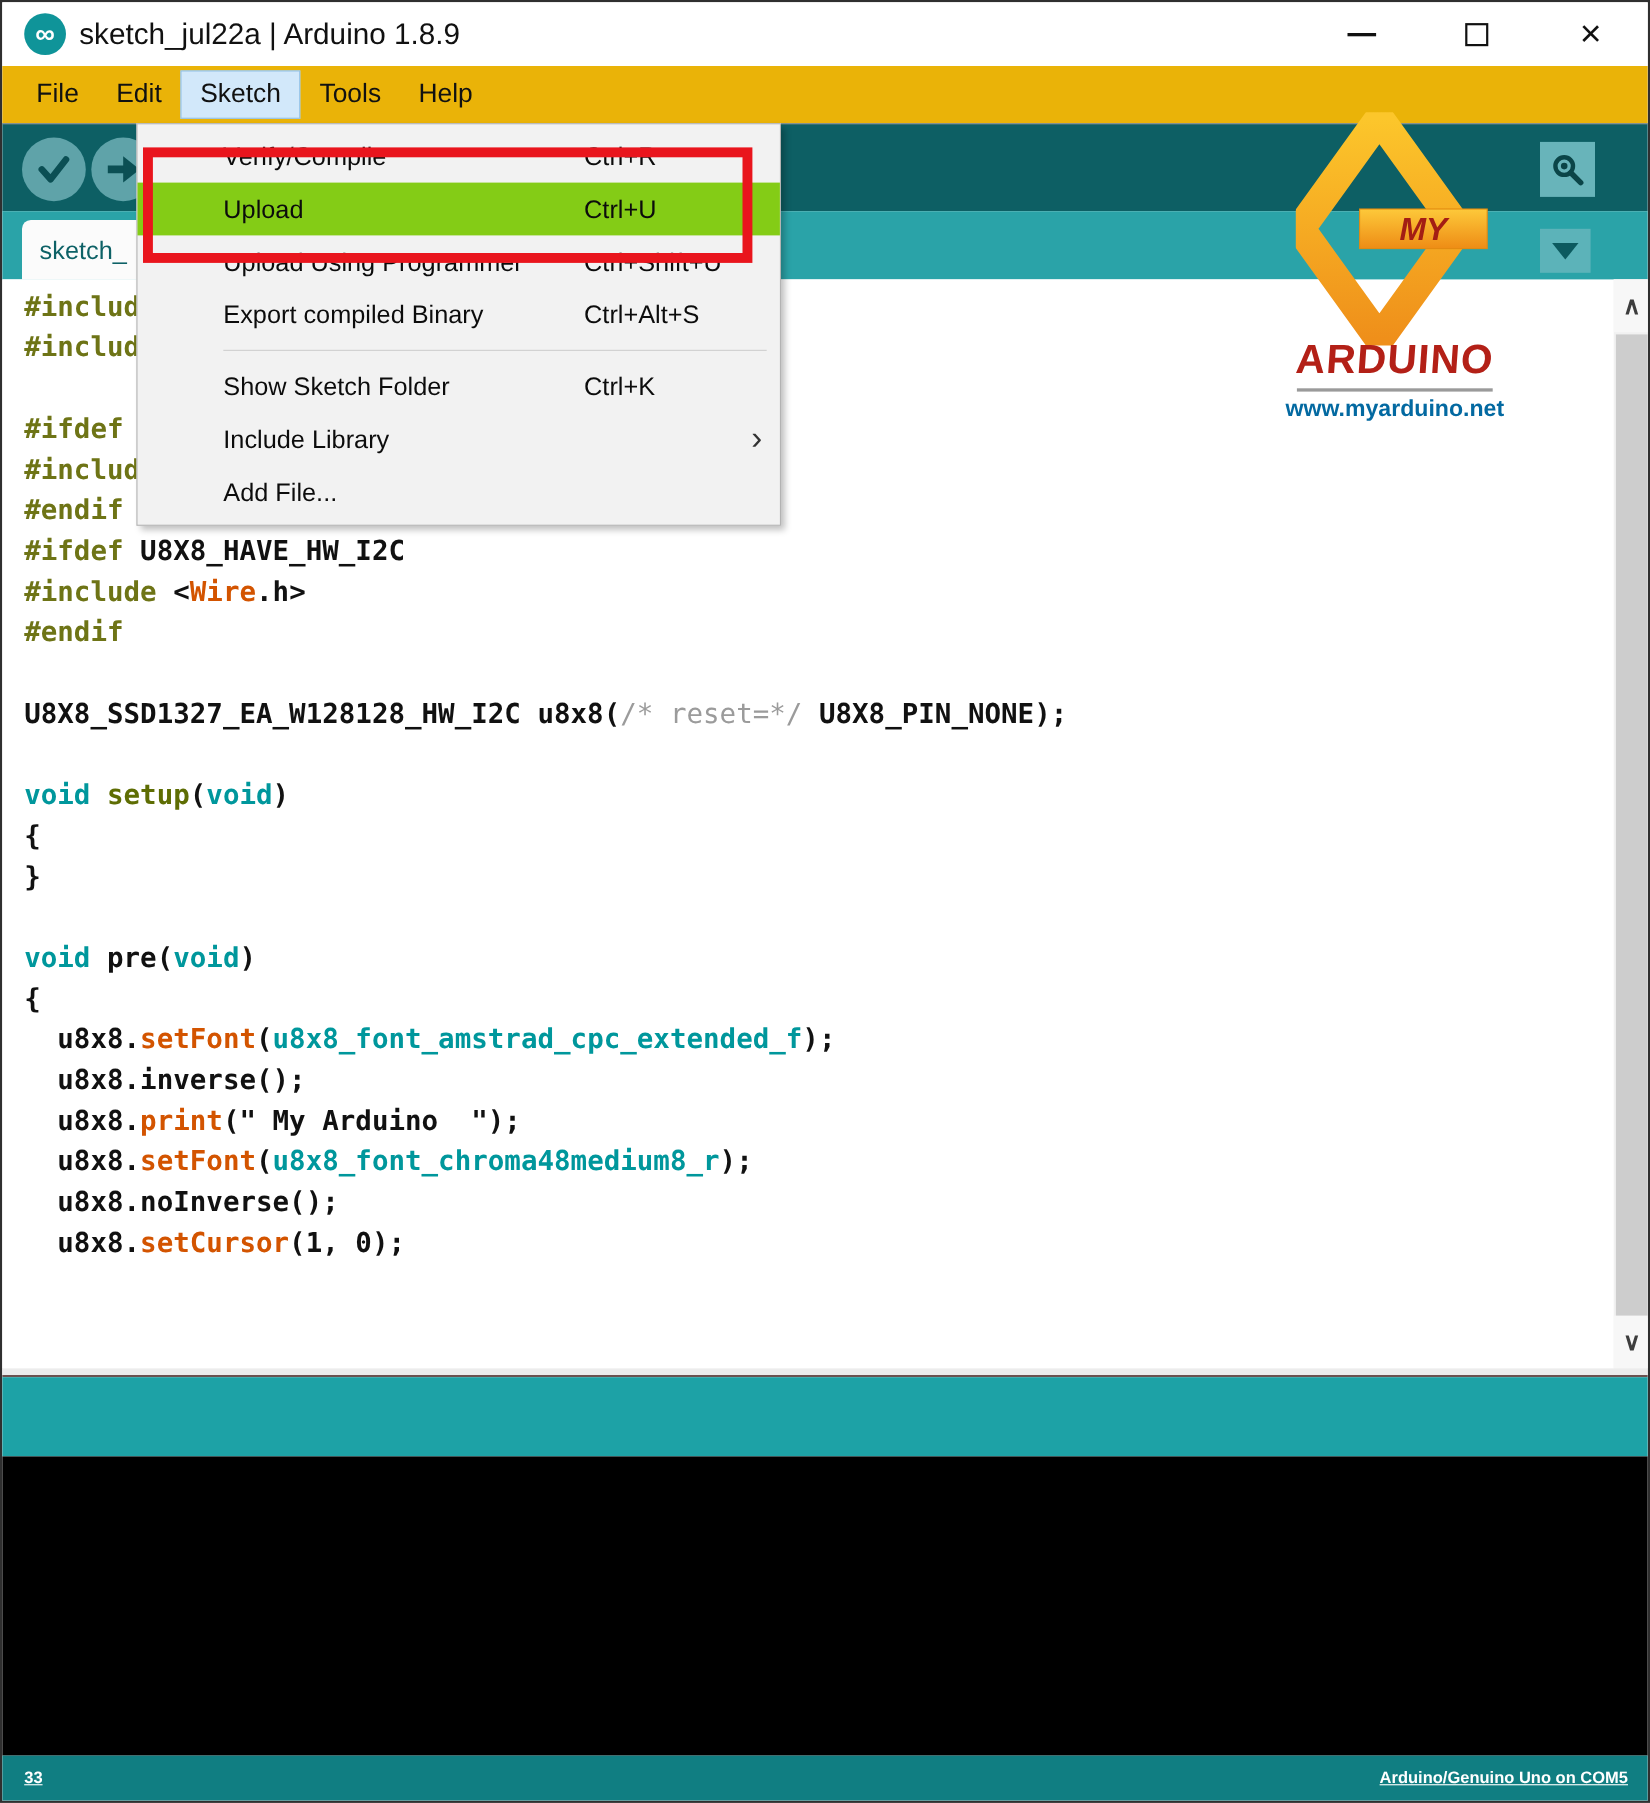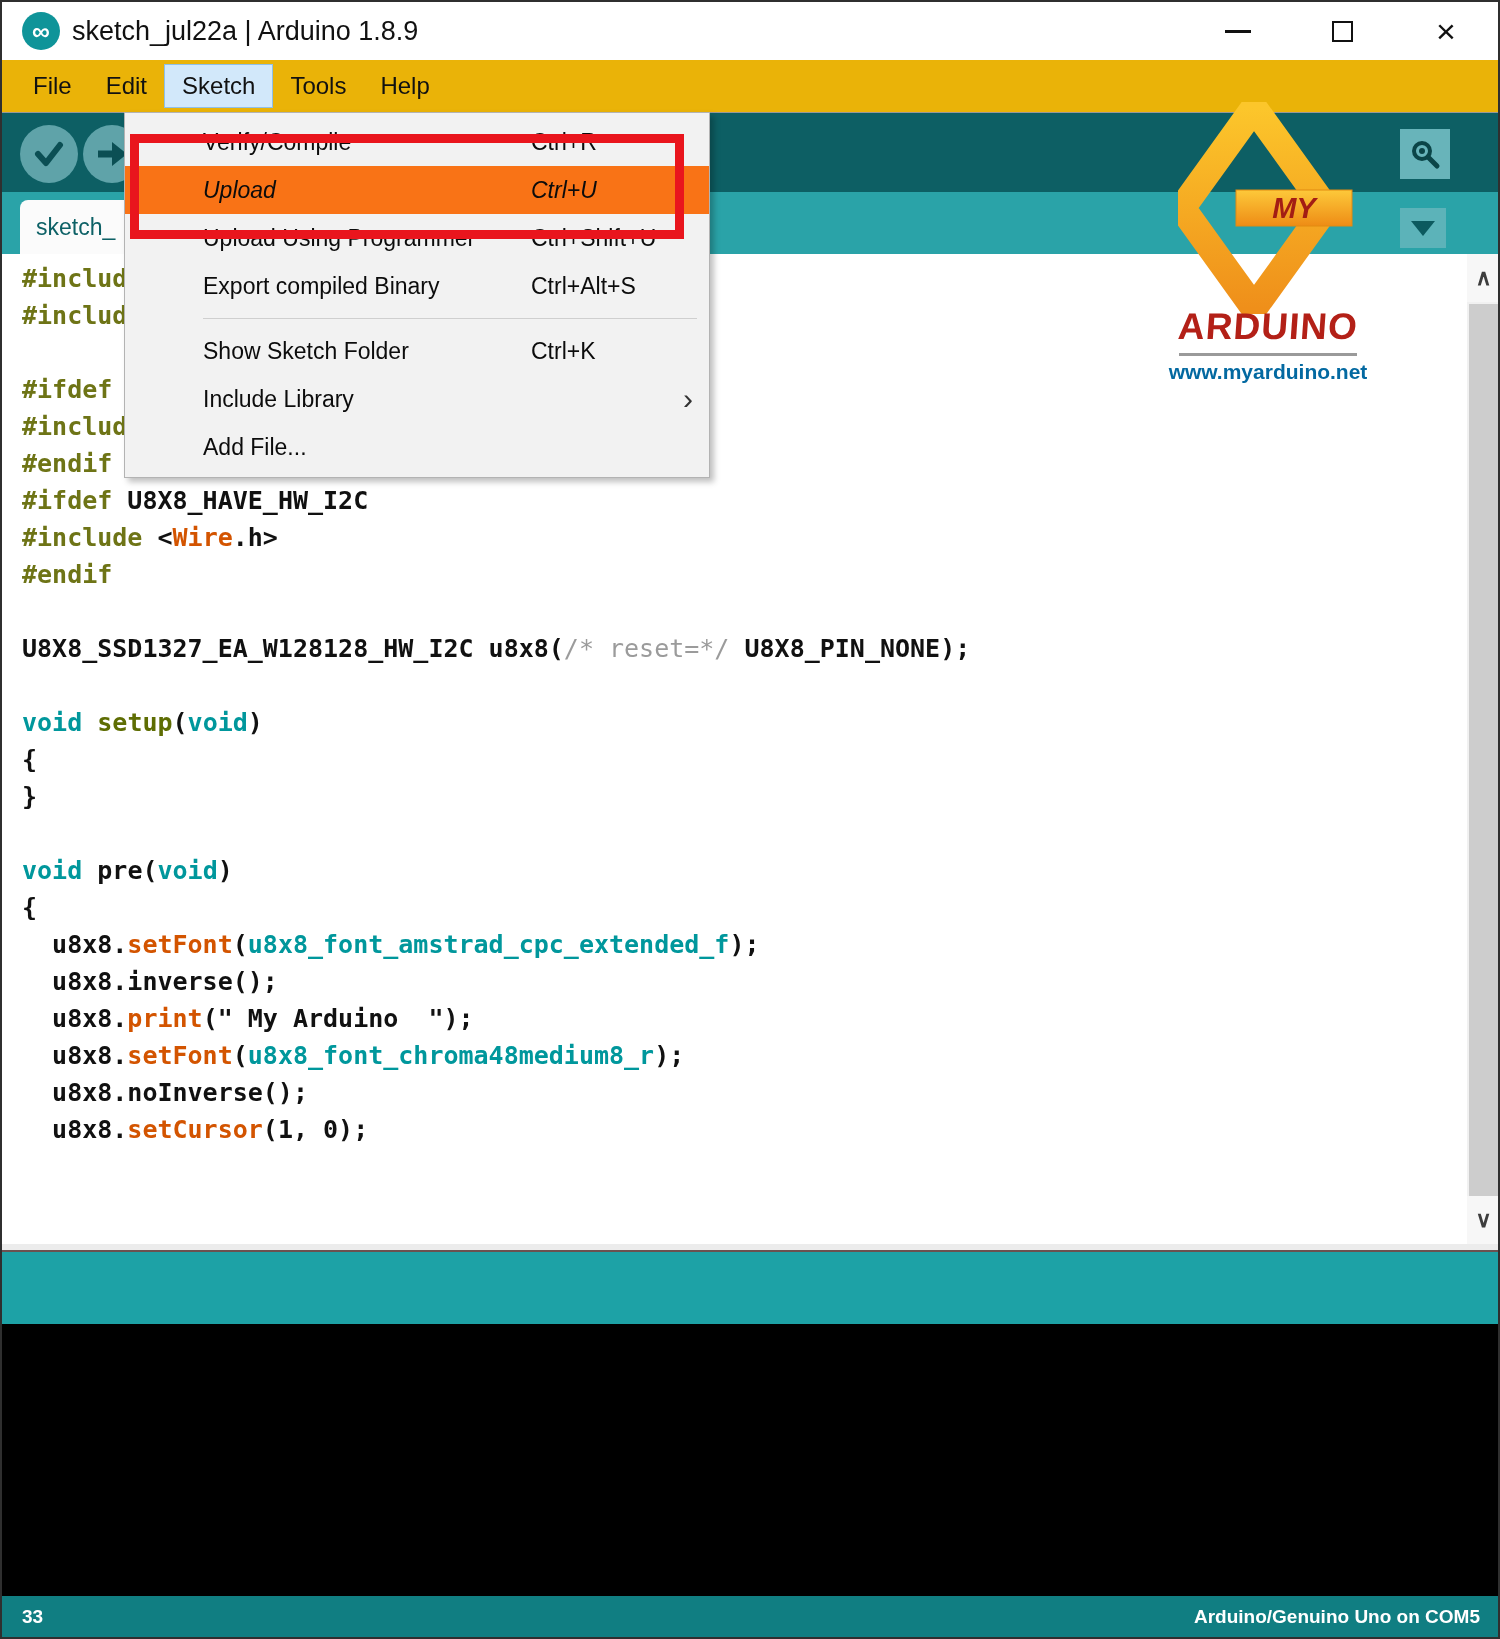--- a/index.html
+++ b/index.html
@@ -54,31 +54,31 @@
   .scrollbar { position:absolute; left:1465px; top:252px; width:33px; height:990px; background:#f1f1f1; }
   .sb-arrow { position:absolute; left:0; width:33px; height:48px; display:flex; align-items:center; justify-content:center;
     color:#3d3d3d; font-size:22px; font-weight:bold; background:#f7f7f7; }
   .sb-up { top:0; } .sb-down { bottom:0; }
   .sb-thumb { position:absolute; left:2px; top:50px; width:29px; height:894px; background:#cdcdcd; }
   
   .divider { position:absolute; left:0; top:1242px; width:100%; height:8px; background:#ececec; border-bottom:2px solid #6b5250; }
   .status-strip { position:absolute; left:0; top:1250px; width:100%; height:72px; background:#1da2a6; }
   .console { position:absolute; left:0; top:1322px; width:100%; height:272px; background:#000; }
   .footer { position:absolute; left:0; top:1594px; width:100%; height:41px; background:#107e82;
-    color:#fff; font-size:19px; font-weight:bold; display:flex; align-items:center; }
+    color:#fff; font-size:15px; font-weight:bold; display:flex; align-items:center;text-decoration:underline; }
   .footer .line-no { padding-left:20px; }
   .footer .board { margin-left:auto; padding-right:18px; }
   
   .menu-panel { position:absolute; left:122px; top:110px; width:586px; background:#f2f2f2;
     border:1px solid #b3b3b3; box-shadow:4px 4px 6px rgba(0,0,0,.25); padding:5px 0 6px 0; z-index:20; }
   .menu-item { position:relative; height:48px; display:flex; align-items:center; font-size:23px; color:#0c0c0c; }
   .menu-item .label { margin-left:78px; }
   .menu-item .shortcut { position:absolute; left:406px; }
   .menu-item .subarrow { position:absolute; right:16px; font-size:30px; color:#333; }
-  .menu-item.hl { background:#f97316;font-style:italic; }
+  .menu-item.hl { background:#84cc16; }
   .menu-sep { height:1px; background:#cfcfcf; margin:8px 12px 8px 78px; }
   
   .red-box { position:absolute; left:128px; top:132px; width:554px; height:105px;
     border:9px solid #e9151d; z-index:30; }
   
   .logo { position:absolute; left:1166px; top:100px; width:200px; height:290px; z-index:5; text-align:center; }
   .logo svg { display:block; margin:0 auto; }
   .brand { font-size:37px; font-weight:bold; color:#b32017; letter-spacing:1px; transform:skewX(-4deg); margin-top:-8px; }
   .brand-rule { height:3px; background:#9a9a9a; width:178px; margin:5px auto 4px auto; }
   .brand-url { font-size:21px; font-weight:bold; color:#0369a1; }

